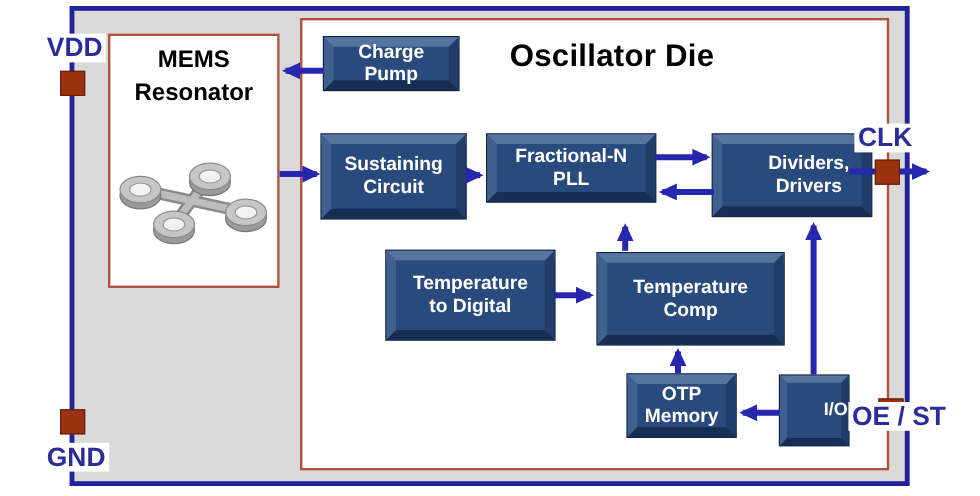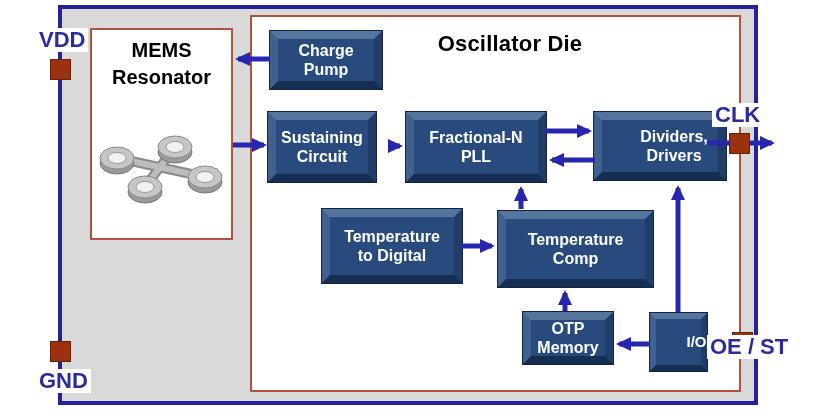--- a/index.html
+++ b/index.html
@@ -18,43 +18,43 @@
     box-sizing:border-box; border:2px solid #b0523e; background:#ffffff;
     z-index:2;
   }
   .mems-box {
     position:absolute; left:90px; top:28px; width:143px; height:212px;
     box-sizing:border-box; border:2px solid #b0523e; background:#ffffff;
     z-index:2;
   }
   .die-title {
     position:absolute; left:420px; top:31px; width:180px;
-    font-size:22px; font-weight:bold; color:#000; text-align:center;
+    font-size:26px; font-weight:bold; color:#000; text-align:center;
     z-index:3; letter-spacing:0.2px;
   }
   .mems-label {
     position:absolute; left:92px; top:37px; width:139px;
     font-size:20px; font-weight:bold; color:#000; text-align:center;
     line-height:1.35; z-index:3;
   }
   .resonator-svg { position:absolute; left:95px; top:118px; z-index:3; }
 
   .block {
     position:absolute; box-sizing:border-box;
     background:#284a7c;
     border-style:solid; border-width:8px;
     border-color:#55759f #203d6a #172e53 #40618f;
     box-shadow:0 0 0 1px #122441;
     display:flex; align-items:center; justify-content:center;
     text-align:center; color:#ffffff; font-weight:bold;
     font-size:16px; line-height:1.2; z-index:3;
   }
-  .b-charge-pump { left:270px; top:31px;  width:112px; height:58px; }
-  .b-sustaining  { left:268px; top:112px; width:108px; height:70px; }
-  .b-pll         { left:406px; top:112px; width:140px; height:70px; }
+  .b-charge-pump { left:270px; top:31px;  width:112px; height:44px; }
+  .b-sustaining  { left:268px; top:112px; width:120px; height:70px; }
+  .b-pll         { left:406px; top:112px; width:140px; height:56px; }
   .b-dividers    { left:594px; top:112px; width:132px; height:68px;padding-left:28px; }
   .b-temp2dig    { left:322px; top:209px; width:140px; height:74px; }
   .b-tempcomp    { left:498px; top:211px; width:155px; height:76px; }
   .b-otp         { left:523px; top:312px; width:90px;  height:52px; }
   .b-io          { left:650px; top:313px; width:57px;  height:58px;
                    border-width:6px; font-size:15px;padding-left:36px; }
 
   .arrows { position:absolute; left:0; top:0; z-index:4; pointer-events:none; }
 
   .pad {

